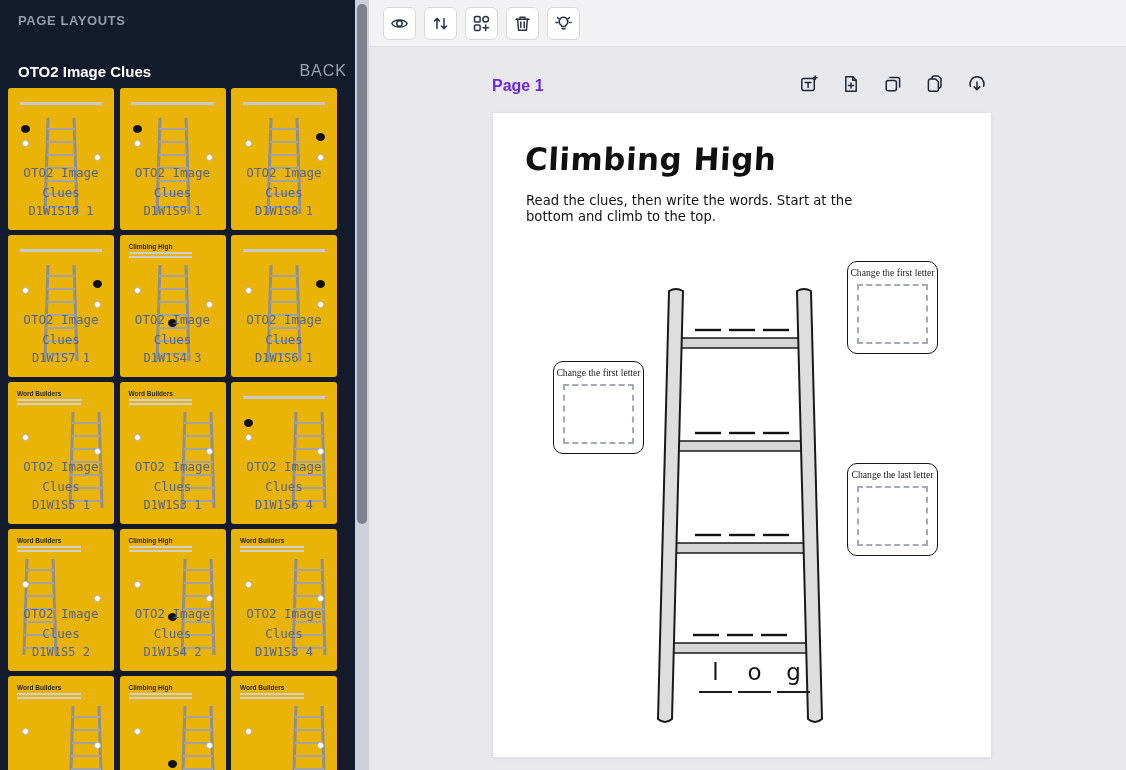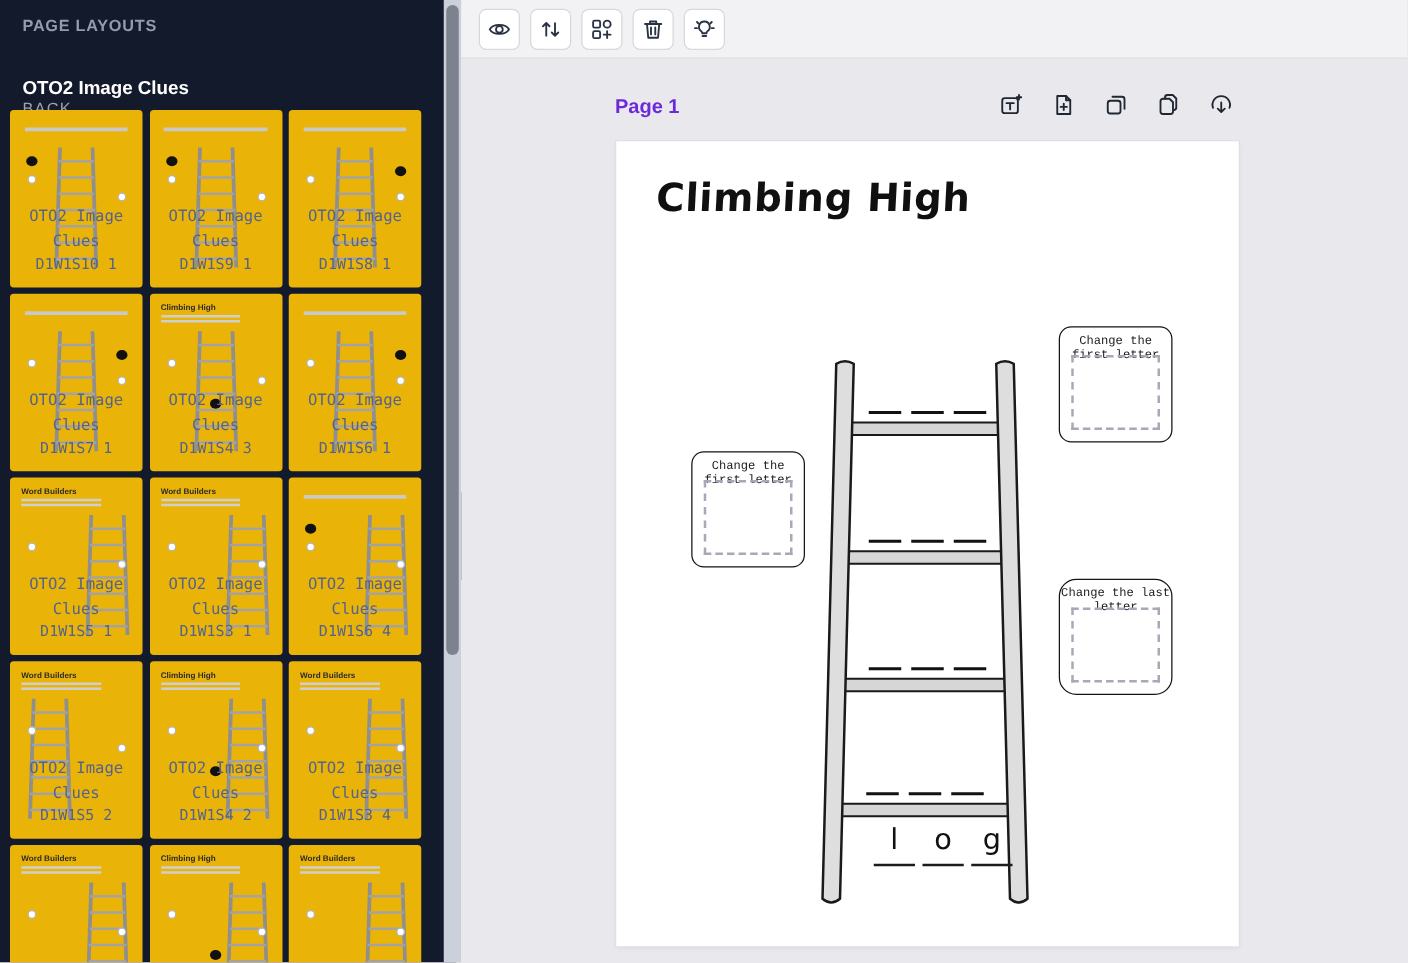--- a/index.html
+++ b/index.html
@@ -5,24 +5,24 @@
   * { margin:0; padding:0; box-sizing:border-box; }
   html,body { width:1126px; height:770px; overflow:hidden; background:#e9e9ed;
               font-family:"Liberation Sans", sans-serif; }
   #app { position:relative; width:1126px; height:770px; overflow:hidden; }
 
   
   #sidebar { position:absolute; left:0; top:0; width:365px; height:770px;
              background:#121a2b; color:#fff; overflow:hidden; }
   .sb-header { padding:13px 18px 0 18px; font-size:13px; font-weight:bold;
                letter-spacing:.6px; color:#939cab; }
-  .sb-collection { display:flex; align-items:flex-start; justify-content:space-between;
-                   padding:34px 18px 10px 18px;flex-direction:column; }
+  .sb-collection { display:flex; align-items:flex-end; justify-content:space-between;
+                   padding:34px 18px 10px 18px; }
   .sb-collection .title { font-size:15px; font-weight:bold; color:#ffffff; }
-  .sb-collection .back { font-size:13px; color:#9aa3b1; letter-spacing:1px; cursor:pointer; }
+  .sb-collection .back { font-size:16px; color:#9aa3b1; letter-spacing:1px; cursor:pointer; }
   #thumb-grid { position:absolute; left:8px; top:88px; width:340px;
                 display:grid; grid-template-columns:repeat(3,106px); gap:5px 5.5px; }
   .thumb { position:relative; width:106px; height:142px; background:#eab308;
            border-radius:3px; overflow:hidden; cursor:pointer; }
   .t-headerline { position:absolute; left:11%; top:14px; width:78%; height:3px; background:#c9c9c9; }
   .t-title { position:absolute; left:9px; top:8px; font-size:6.5px; font-weight:bold; color:#2c2c2c; }
   .t-sub { position:absolute; left:9px; top:17px; width:60%; }
   .t-sub i { display:block; height:2px; background:#cfcfcf; margin-bottom:2px; }
   .t-ladder { position:absolute; top:28px; width:44px; height:100px; }
   .pos-center .t-ladder { left:31px; }
@@ -74,26 +74,26 @@
   #ws-title { position:absolute; left:32px; top:28px; font-family:"DejaVu Sans", sans-serif;
               font-size:31px; font-weight:bold; color:#101010; letter-spacing:.5px;
               transform:skewX(-3deg); cursor:pointer; }
   #ws-instructions { position:absolute; left:33px; top:80px; width:336px;
                      font-family:"DejaVu Sans", sans-serif; font-size:13.2px; line-height:1.22;
                      color:#141414; cursor:pointer; }
   #ladder-wrap { position:absolute; left:152px; top:172px; width:198px; height:446px; cursor:pointer; }
   .clue-box { position:absolute; width:91px; height:93px; background:#fff; border:1.7px solid #151515;
               border-radius:10px; cursor:pointer; }
   .clue-box .lbl { display:block; text-align:center; padding-top:5px;
-                   font-family:Liberation Mono, monospace; font-size:9.7px; color:#1c1c1c; }
+                   font-family:Liberation Serif, serif; font-size:9.7px; color:#1c1c1c; }
   .clue-box .dashed { position:absolute; left:9px; right:9px; top:22px; bottom:9px;
                       border:2px dashed #a6a9b6; }
   #box-right-top  { left:354px; top:148px; }
   #box-left-top   { left:60px;  top:248px; }
-  #box-right-mid  { left:354px; top:350px;border-radius:14px; }
+  #box-right-mid  { left:354px; top:350px; }
   #box-left-low   { left:60px;  top:451px; }
   #word-row { position:absolute; left:206px; top:546px; display:flex; gap:6px; }
   .letter-cell { width:33px; height:34px; border-bottom:2.5px solid #1c1c1c; text-align:center;
                  font-family:"DejaVu Sans", sans-serif; font-size:23px; color:#111; cursor:text; }
 </style>
 </head>
 <body>
 
 <div id="app">
 
@@ -586,20 +586,21 @@
         <div class="pa-btn">
           <svg viewBox="0 0 20 20">
             <path d="M16.6 12.2 a7 7 0 1 0 -13.2 0"></path>
             <path d="M10 8 V15.6 M7.2 12.9 L10 15.7 L12.8 12.9"></path>
           </svg>
         </div>
       </div>
 
       <div id="page">
         <div id="ws-title">Climbing High</div>
+        <div id="ws-instructions">Read the clues, then write the words. Start at the bottom and climb to the top.</div>
 
         <div id="ladder-wrap">
           <svg viewBox="0 0 198 446" width="198" height="446">
 
             <g fill="#d6d6d6" stroke="#1a1a1a" stroke-width="1.6">
               <rect x="31" y="53" width="128" height="10" rx="4"></rect>
               <rect x="29" y="156" width="132" height="10" rx="4"></rect>
               <rect x="27" y="258" width="136" height="10" rx="4"></rect>
               <rect x="25" y="358" width="140" height="10" rx="4"></rect>
             </g>

